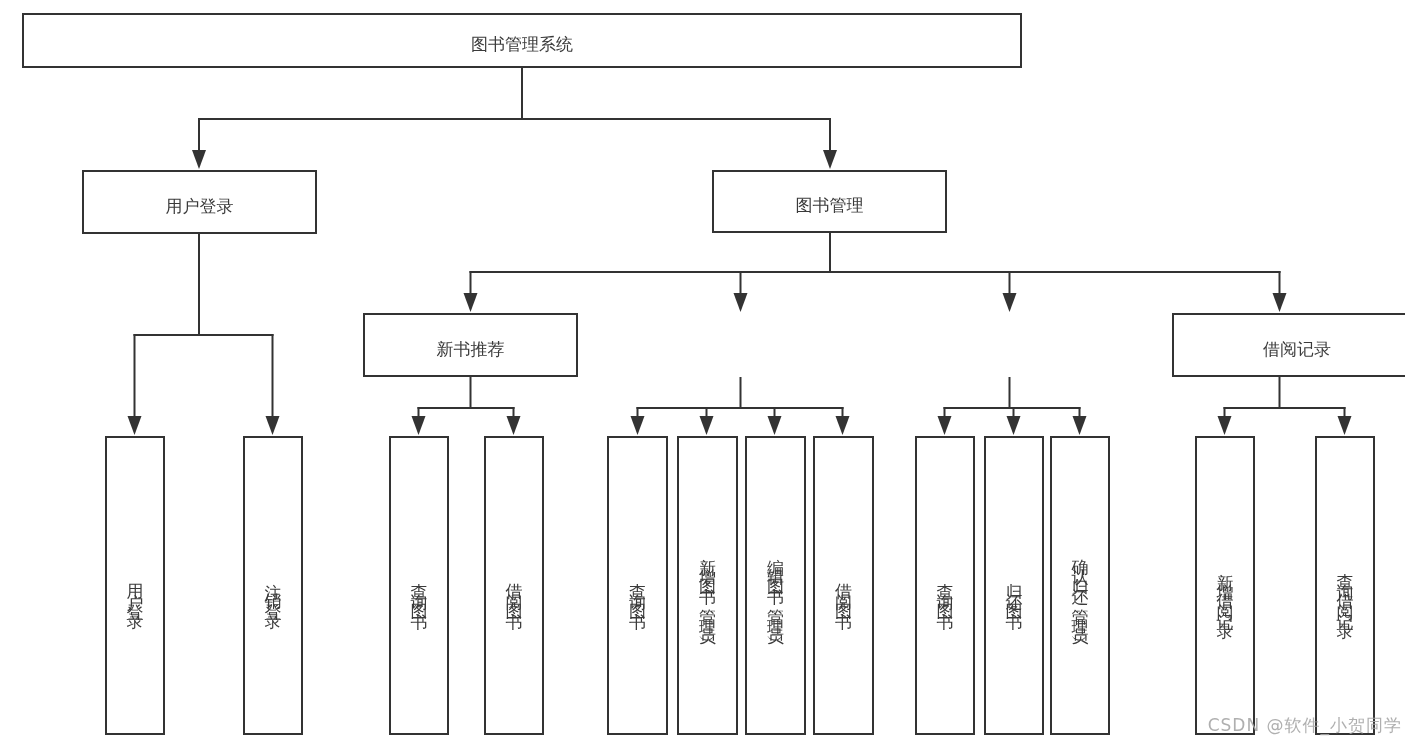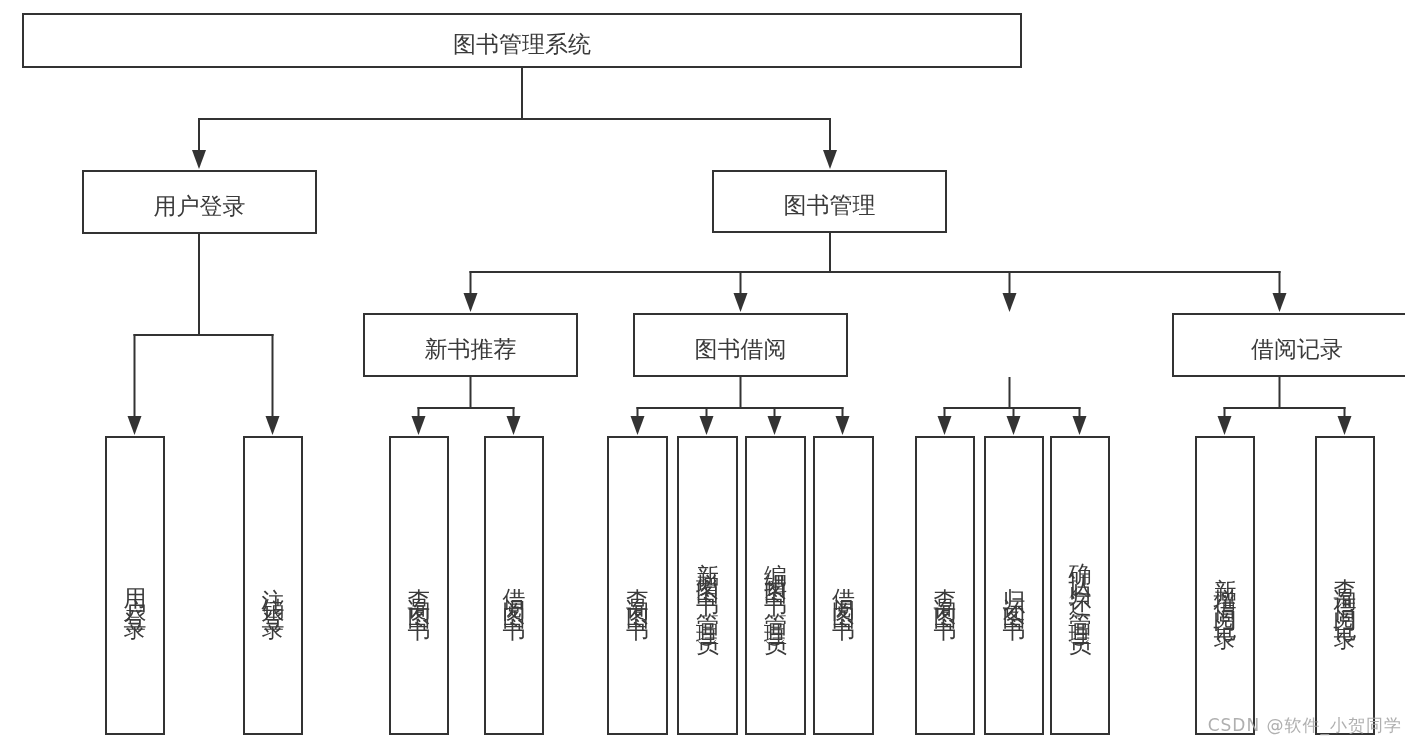--- a/index.html
+++ b/index.html
@@ -21,21 +21,21 @@
     position: absolute;
     box-sizing: border-box;
     background: #ffffff;
     border: 2px solid #333333;
     display: flex;
     align-items: center;
     justify-content: center;
   }
   .node .label {
     color: #3a3a3a;
-    font-size: 23px;
+    font-size: 17px;
     line-height: 1;
     white-space: nowrap;
     margin-top: 8px;
   }
   .node.v .label {
     writing-mode: vertical-rl;
     text-orientation: mixed;
     letter-spacing: 10px;
     white-space: normal;
   }
@@ -134,23 +134,20 @@
   <div class="node h" style="left:82px; top:170px; width:235px; height:64px;">
     <span class="label">用户登录</span>
   </div>
   <div class="node h" style="left:712px; top:170px; width:235px; height:63px;">
     <span class="label">图书管理</span>
   </div>
 
   <div class="node h" style="left:363px; top:313px; width:215px; height:64px;">
     <span class="label">新书推荐</span>
   </div>
-  <div class="node h" style="left:633px; top:313px; width:215px; height:64px;">
-    <span class="label">图书借阅</span>
-  </div>
   <div class="node h" style="left:1172px; top:313px; width:250px; height:64px;">
     <span class="label">借阅记录</span>
   </div>
 
   <div class="node v" style="left:105px; top:436px; width:60px; height:299px;">
     <span class="label">用户登录</span>
   </div>
   <div class="node v" style="left:243px; top:436px; width:60px; height:299px;">
     <span class="label">注销登录</span>
   </div>

